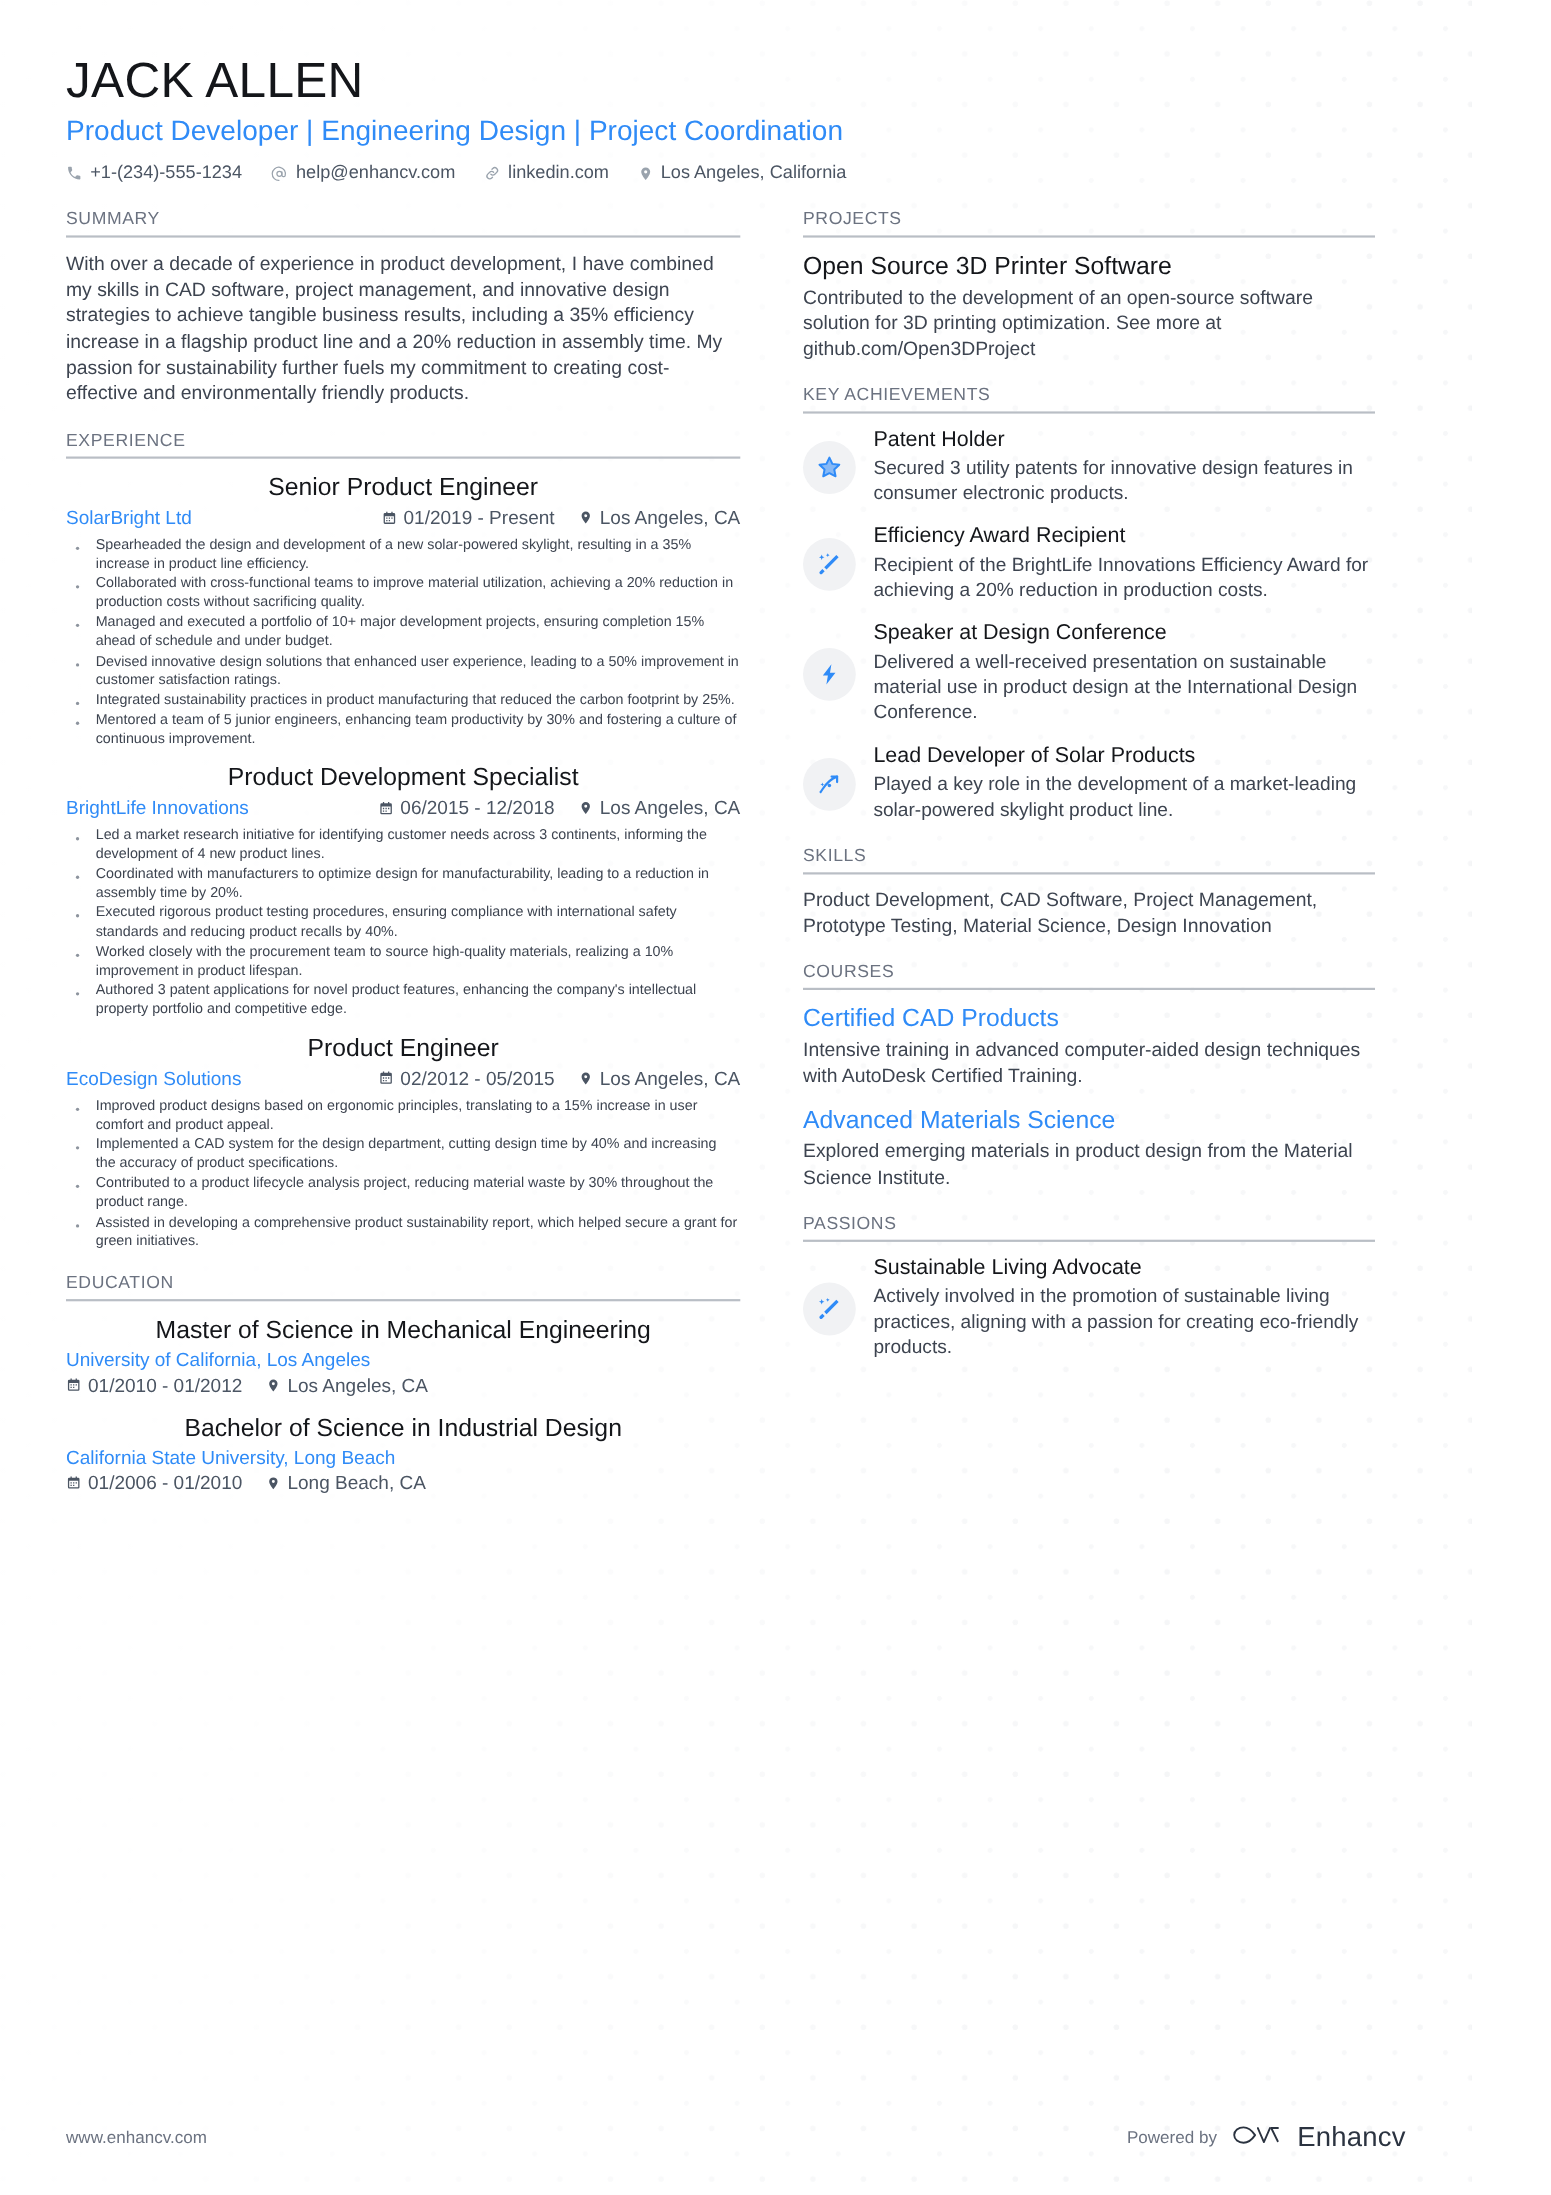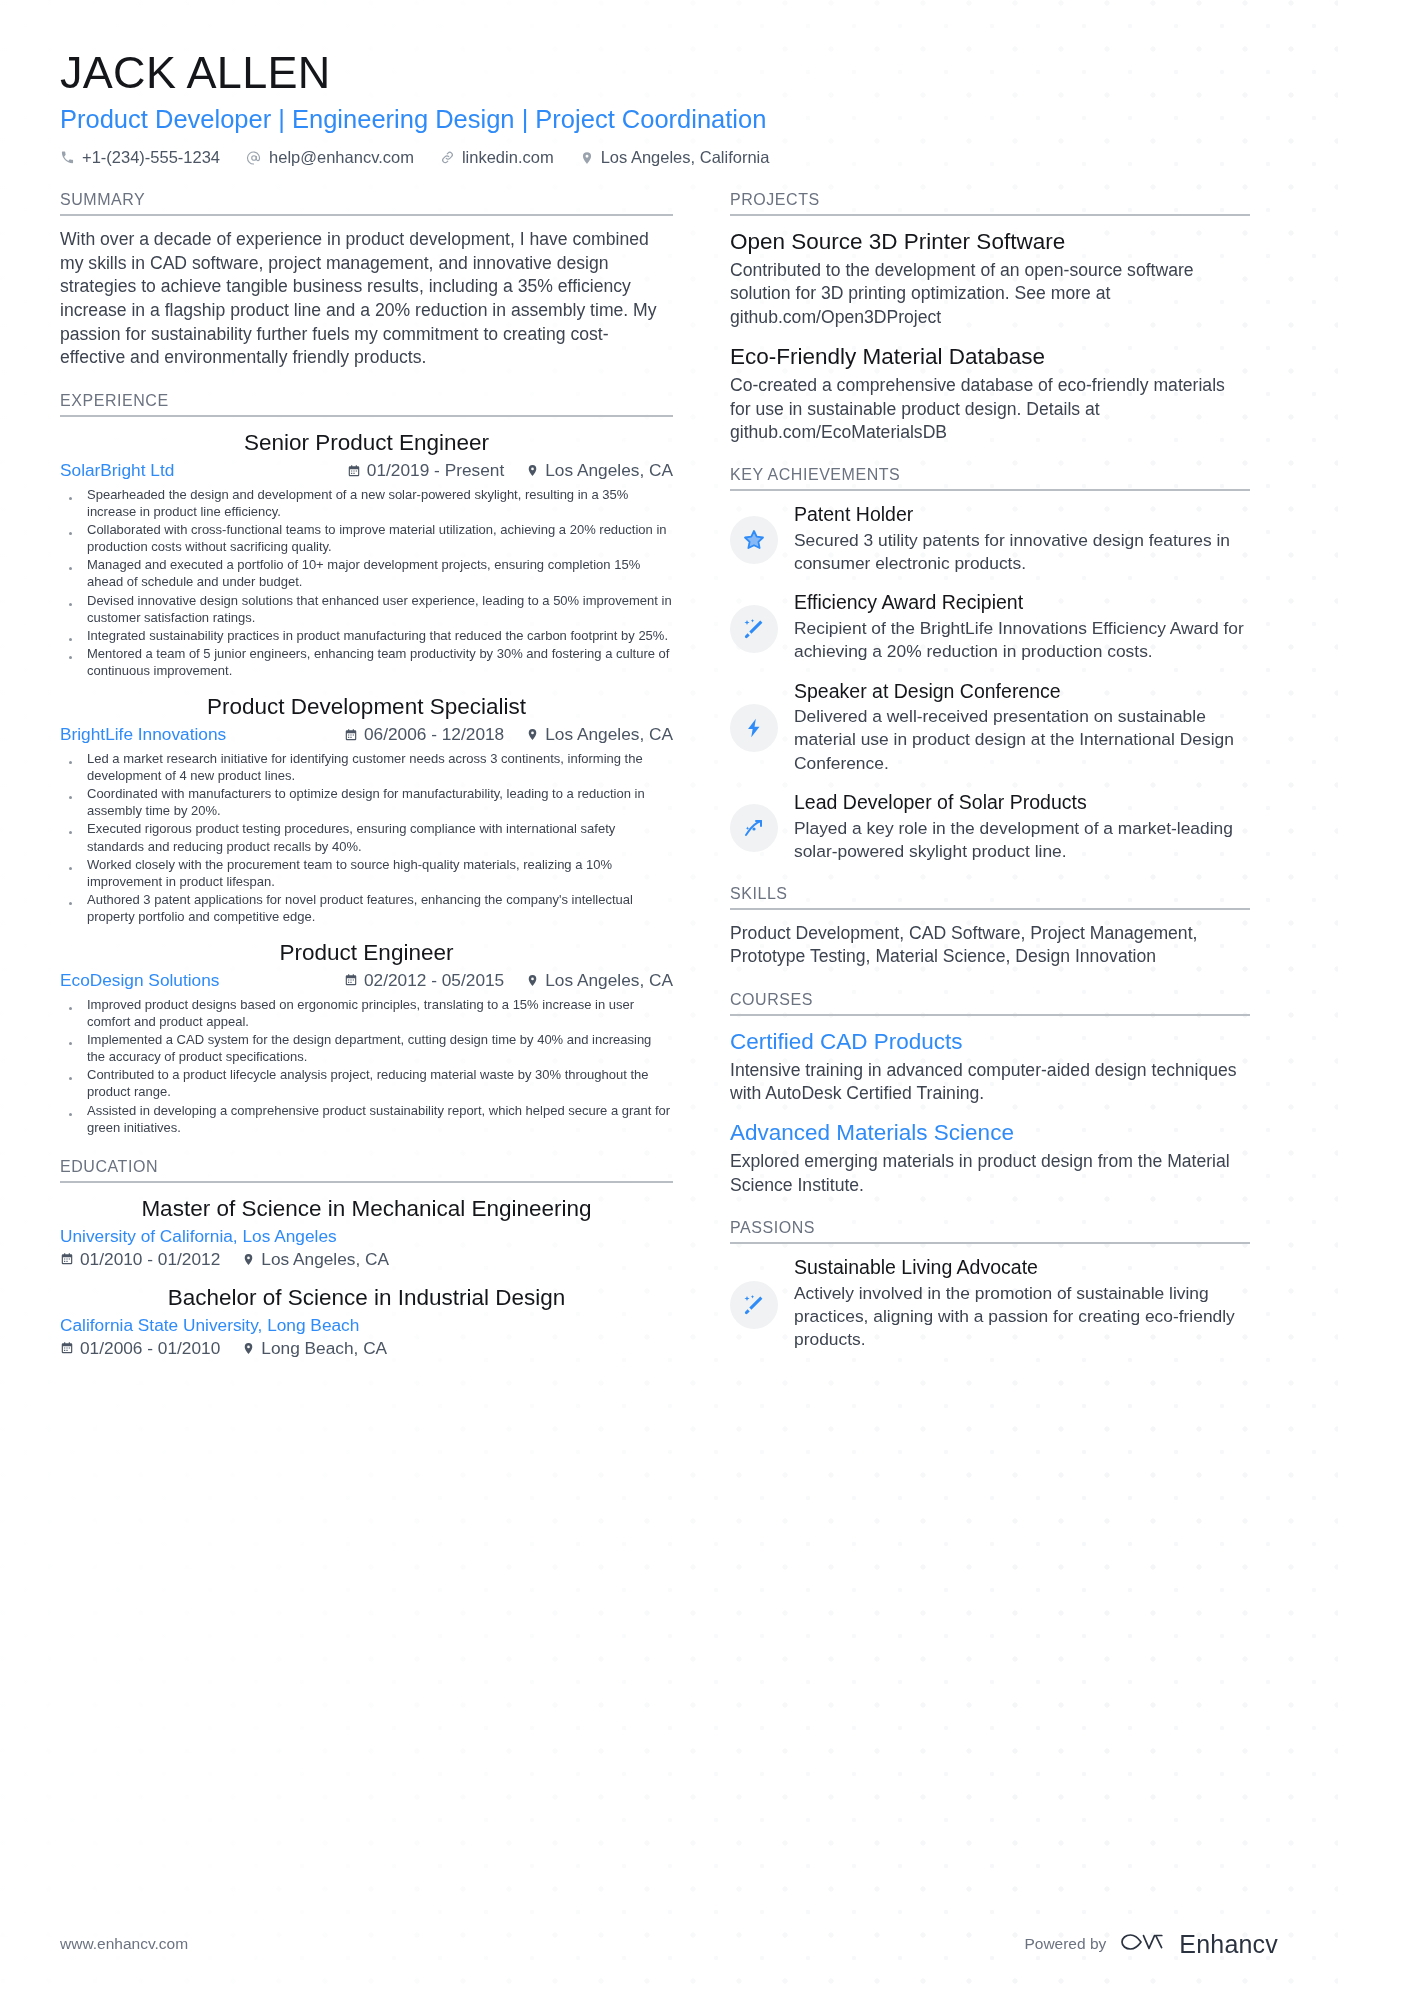--- a/index.html
+++ b/index.html
@@ -292,21 +292,21 @@
           <div class="entry">
             <div class="entry-title">Product Development Specialist</div>
             <div class="entry-meta">
               <span class="entry-org">BrightLife Innovations</span>
               <span class="meta-bit">
                 <span class="gi">
                   <svg width="14" height="14" viewBox="0 0 24 24" fill="currentColor">
                       <path d="M7 2v2H5a2 2 0 0 0-2 2v13a2 2 0 0 0 2 2h14a2 2 0 0 0 2-2V6a2 2 0 0 0-2-2h-2V2h-2v2H9V2H7zM5 9h14v10H5V9zm2 2v2h2v-2H7zm4 0v2h2v-2h-2zm4 0v2h2v-2h-2zM7 15v2h2v-2H7zm4 0v2h2v-2h-2z"></path>
                     </svg>
                 </span>
-                <span>06/2006 - 12/2018</span>
+                <span>06/2015 - 12/2018</span>
               </span>
               <span class="meta-bit">
                 <span class="gi">
                   <svg width="13" height="15" viewBox="0 0 24 24" fill="currentColor">
                       <path d="M12 2a7 7 0 0 0-7 7c0 5.2 7 13 7 13s7-7.8 7-13a7 7 0 0 0-7-7zm0 9.5a2.5 2.5 0 1 1 0-5 2.5 2.5 0 0 1 0 5z"></path>
                     </svg>
                 </span>
                 <span>Los Angeles, CA</span>
               </span>
             </div>
@@ -407,24 +407,20 @@
 
       <div class="col-gap"></div>
 
       <div class="col-right">
 
         <div class="sec">
           <div class="sec-title">PROJECTS</div>
           <div class="r-entry">
             <div class="r-title">Open Source 3D Printer Software</div>
             <div class="r-desc">Contributed to the development of an open-source software solution for 3D printing optimization. See more at github.com/Open3DProject</div>
-          </div>
-          <div class="r-entry">
-            <div class="r-title">Eco-Friendly Material Database</div>
-            <div class="r-desc">Co-created a comprehensive database of eco-friendly materials for use in sustainable product design. Details at github.com/EcoMaterialsDB</div>
           </div>
         </div>
 
         <div class="sec">
           <div class="sec-title">KEY ACHIEVEMENTS</div>
 
           <div class="ach">
             <div class="ach-ico">
               <svg width="24" height="24" viewBox="0 0 24 24" fill="none" stroke="#2f8bf7" stroke-width="1.8" stroke-linejoin="round">
                   <path d="M12 3l2.7 5.7 6.3.8-4.6 4.3 1.2 6.2L12 17.2 6.4 20l1.2-6.2L3 9.5l6.3-.8L12 3z" fill="#2f8bf7" fill-opacity="0.55"></path>

